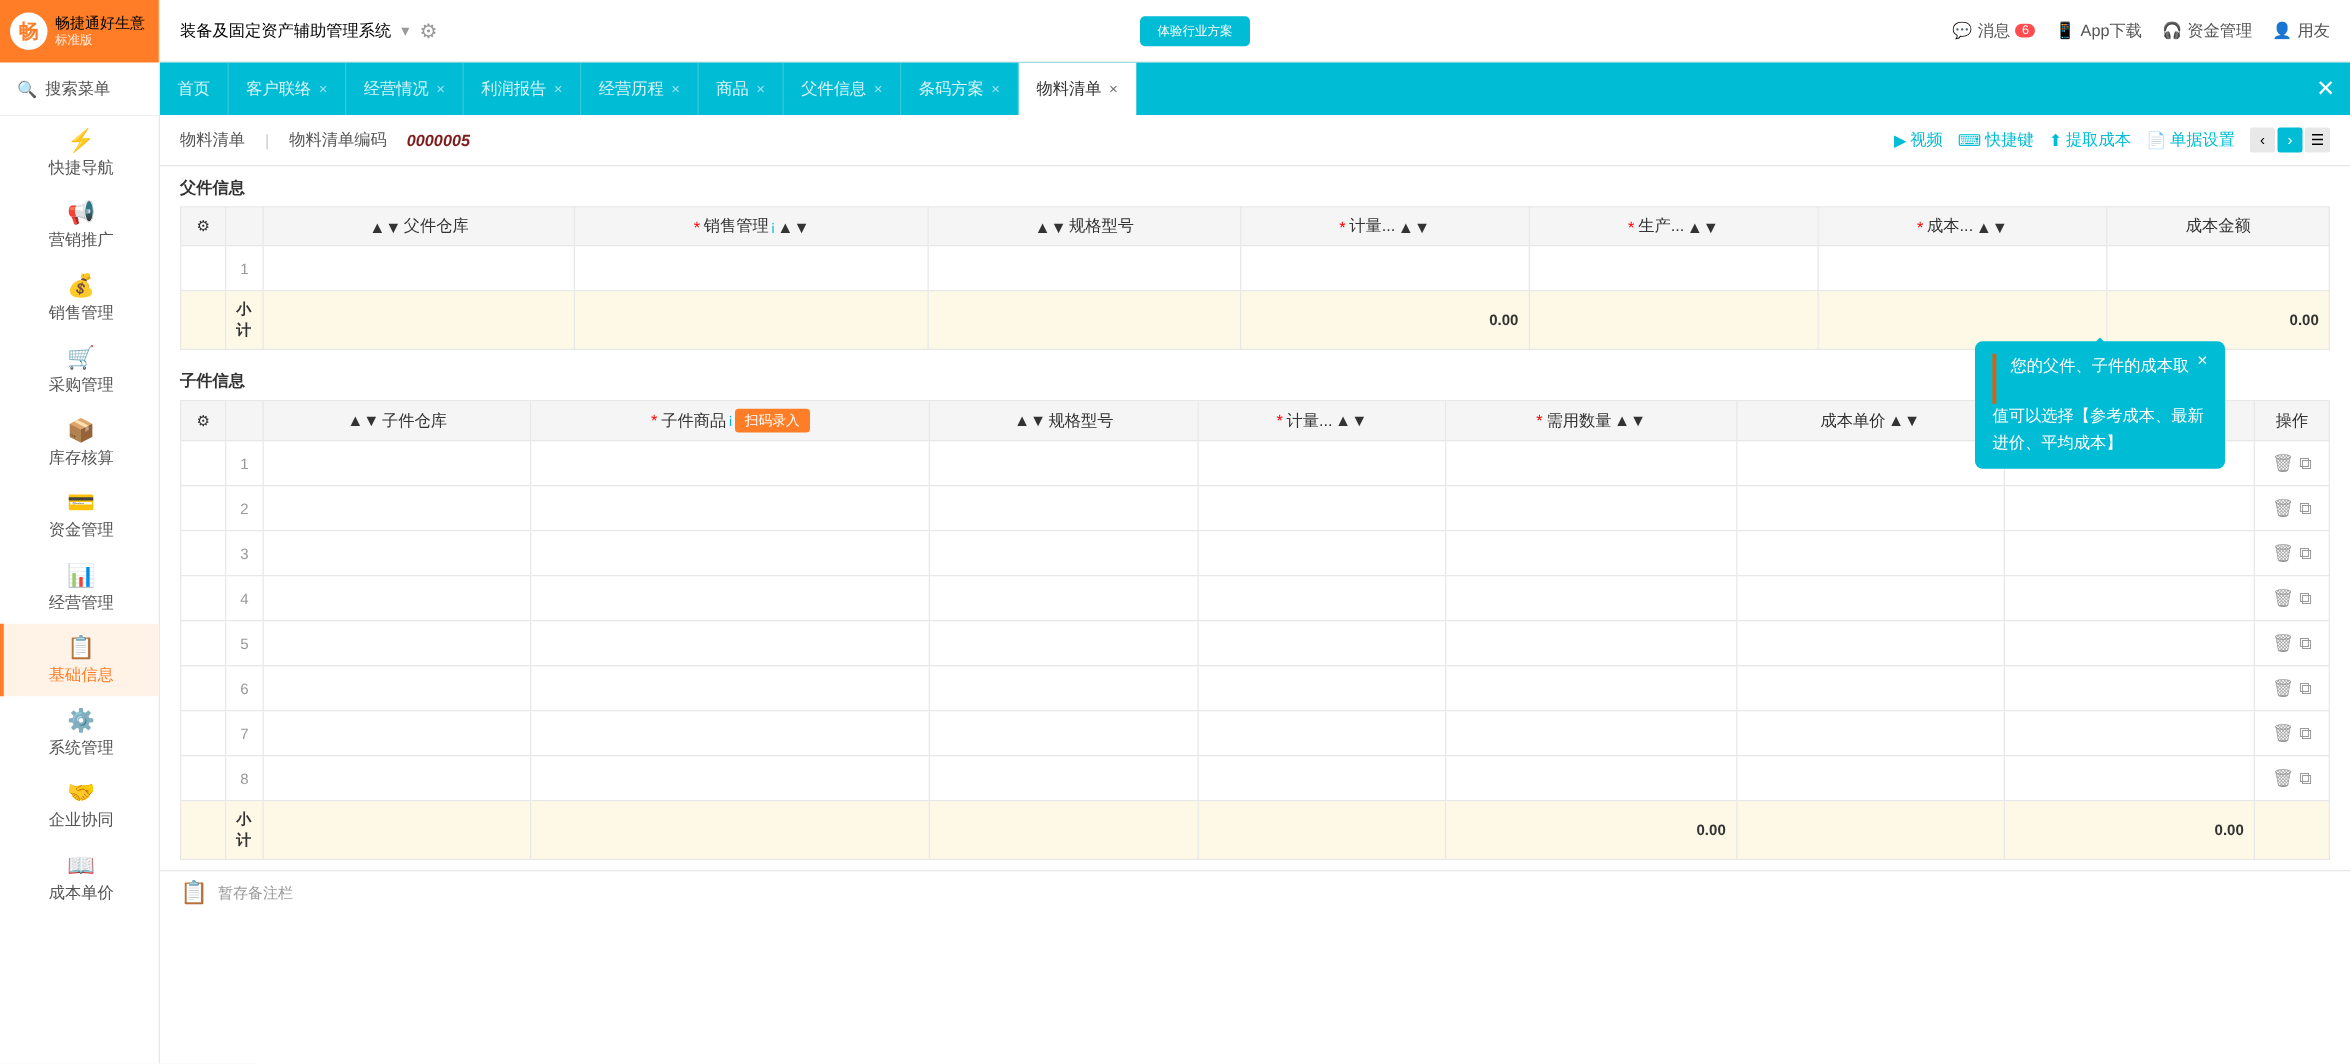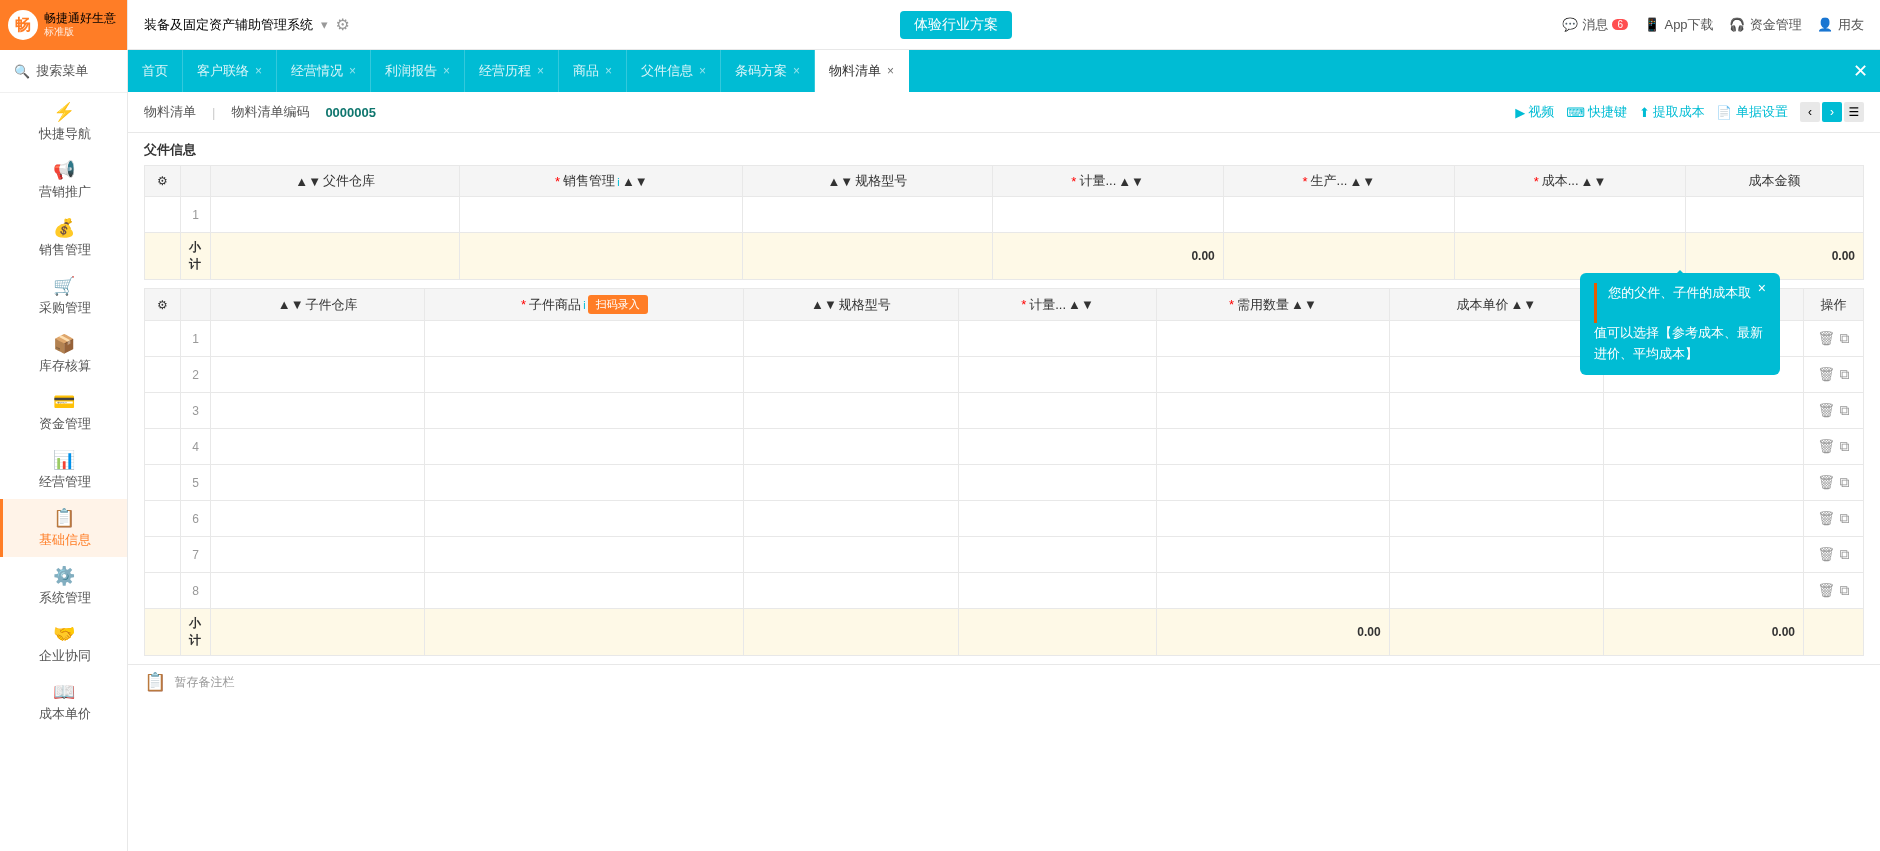--- a/index.html
+++ b/index.html
@@ -82,21 +82,21 @@
     }
     .header-left { display: flex; align-items: center; gap: 8px; }
     .header-btns { display: flex; align-items: center; gap: 8px; }
     .btn-trial {
       background: #00bcd4;
       color: #fff;
       border: none;
       padding: 5px 14px;
       border-radius: 4px;
       cursor: pointer;
-      font-size: 14px;
+      font-size: 10px;
       text-align: right;
     }
     .header-right { display: flex; align-items: center; gap: 16px; color: #555; font-size: 13px; }
     .header-right-item { display: flex; align-items: center; gap: 4px; cursor: pointer; }
     .badge {
       background: #ff4d4f;
       color: #fff;
       border-radius: 10px;
       font-size: 10px;
       padding: 0 4px;
@@ -142,21 +142,21 @@
     .page-header {
       display: flex;
       align-items: center;
       gap: 16px;
       padding: 10px 16px;
       border-bottom: 1px solid #e8e8e8;
       background: #fff;
     }
     .page-breadcrumb { font-size: 13px; color: #555; }
     .page-separator { color: #ccc; }
-    .page-id { font-size: 13px; font-weight: bold; color: #0f766e; }
+    .page-id { font-size: 13px; font-weight: bold; color: #7f1d1d; font-style: italic; }
     .page-actions { margin-left: auto; display: flex; align-items: center; gap: 12px; color: #00bcd4; font-size: 13px; }
     .page-action-item { display: flex; align-items: center; gap: 3px; cursor: pointer; }
     .nav-arrows { display: flex; gap: 2px; }
     .nav-arrow { width: 20px; height: 20px; background: #e8e8e8; border: none; cursor: pointer; border-radius: 2px; font-size: 12px; display: flex; align-items: center; justify-content: center; }
     .nav-arrow.active-arrow { background: #00bcd4; color: #fff; }
 
     
     .section { padding: 0 16px 8px; }
     .section-title { font-size: 13px; font-weight: bold; color: #333; padding: 8px 0 6px; }
 
@@ -501,20 +501,21 @@
             <td class="subtotal-value">0.00</td>
             <td></td>
             <td></td>
             <td class="subtotal-value">0.00</td>
           </tr>
         </tbody>
       </table>
     </div>
 
     <div class="section">
+      <div class="section-title">子件信息</div>
       <table class="data-table">
         <thead>
           <tr>
             <th class="th-settings">⚙</th>
             <th style="width:30px;"></th>
             <th>
               <div class="th-inner">
                 <span>▲▼</span>
                 <span>子件仓库</span>
               </div>

